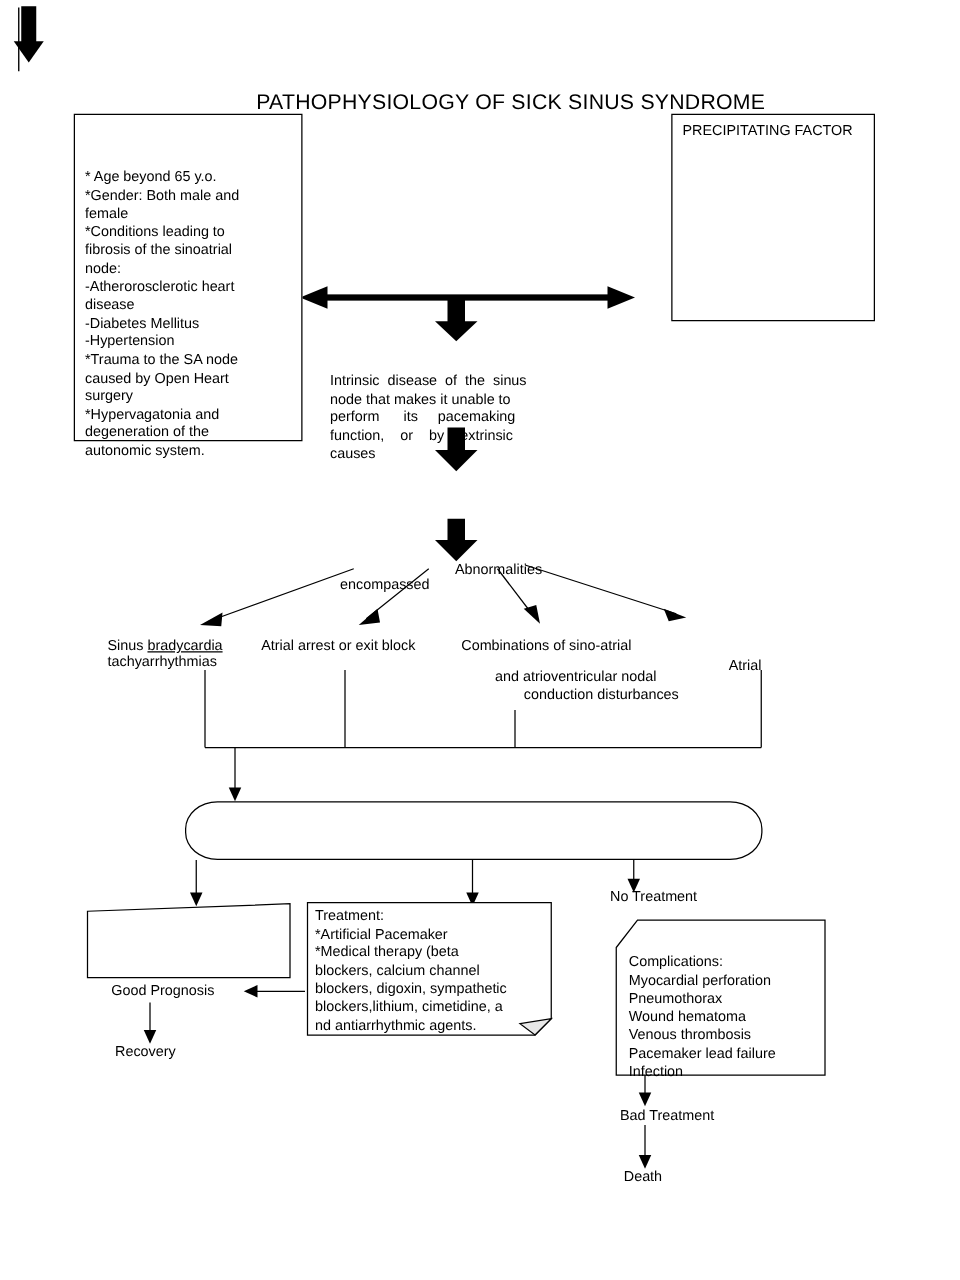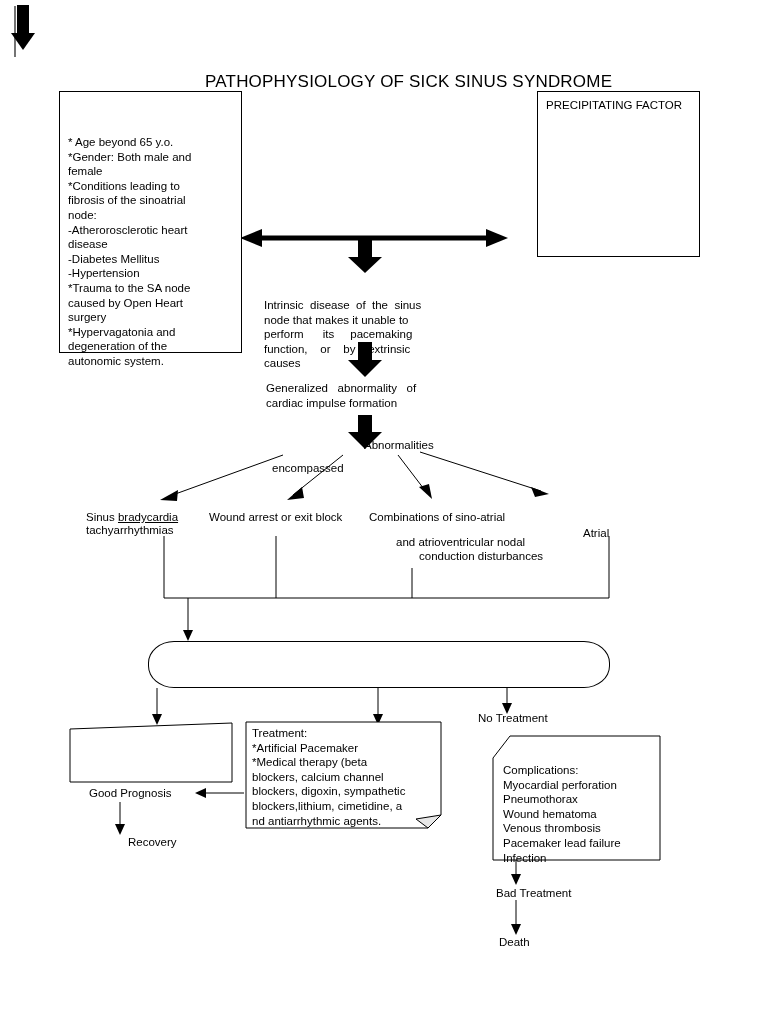--- a/index.html
+++ b/index.html
@@ -200,33 +200,31 @@
   <div class="box" style="left:499px; top:91px; width:163px; height:166px;margin-left:38px;">
     <div class="inner" style="left:8px; top:6px; width:180px;">PRECIPITATING FACTOR</div>
   </div>
 
   <div class="txt" style="left:264px; top:272px; width:186px; text-align:justify;margin-top:26px;">Intrinsic  disease  of  the  sinus
 node that makes it unable to
 perform      its     pacemaking
 function,    or    by    extrinsic
 causes</div>
 
-  <div class="txt" style="left:266px; top:381px; width:190px;">Generalized   abnormality   of
-cardiac impulse formation</div>
-
-  <div class="txt" style="left:364px; top:438px; white-space:nowrap;">Abnormalities</div>
+
+  <div class="txt" style="left:364px; top:449px; white-space:nowrap;">Abnormalities</div>
 
   <div class="txt" style="left:272px; top:461px; white-space:nowrap;">encompassed</div>
 
   <div class="txt" style="left:86px; top:510px; white-space:nowrap;">
     <span>Sinus </span><span class="underline">bradycardia</span>
   </div>
   <div class="txt" style="left:86px; top:523px; white-space:nowrap;">tachyarrhythmias</div>
 
-  <div class="txt" style="left:209px; top:510px; white-space:nowrap;">Wound arrest or exit block</div>
+  <div class="txt" style="left:209px; top:510px; white-space:nowrap;">Atrial arrest or exit block</div>
 
   <div class="txt" style="left:369px; top:510px; white-space:nowrap;">Combinations of sino-atrial</div>
   <div class="txt" style="left:396px; top:535px; white-space:nowrap;">and atrioventricular nodal</div>
   <div class="txt" style="left:419px; top:549px; white-space:nowrap;">conduction disturbances</div>
 
   <div class="txt" style="left:583px; top:510px; white-space:nowrap;margin-top:16px;">Atrial</div>
 
   <div class="rounded" style="left:148px; top:641px; width:462px; height:47px;"></div>
 
 
@@ -239,23 +237,23 @@
 nd antiarrhythmic agents.</div>
 
   <div class="txt" style="left:503px; top:763px; width:155px; line-height:14.6px;">Complications:
 Myocardial perforation
 Pneumothorax
 Wound hematoma
 Venous thrombosis
 Pacemaker lead failure
 Infection</div>
 
-  <div class="txt" style="left:478px; top:711px; white-space:nowrap;">No Treatment</div>
+  <div class="txt" style="left:488px; top:711px; white-space:nowrap;">No Treatment</div>
 
   <div class="txt" style="left:89px; top:786px; white-space:nowrap;">Good Prognosis</div>
 
-  <div class="txt" style="left:92px; top:835px; white-space:nowrap;margin-left:36px;">Recovery</div>
+  <div class="txt" style="left:92px; top:835px; white-space:nowrap;">Recovery</div>
 
   <div class="txt" style="left:496px; top:886px; white-space:nowrap;">Bad Treatment</div>
 
   <div class="txt" style="left:499px; top:935px; white-space:nowrap;">Death</div>
 
 </div>
 
 </body></html>

